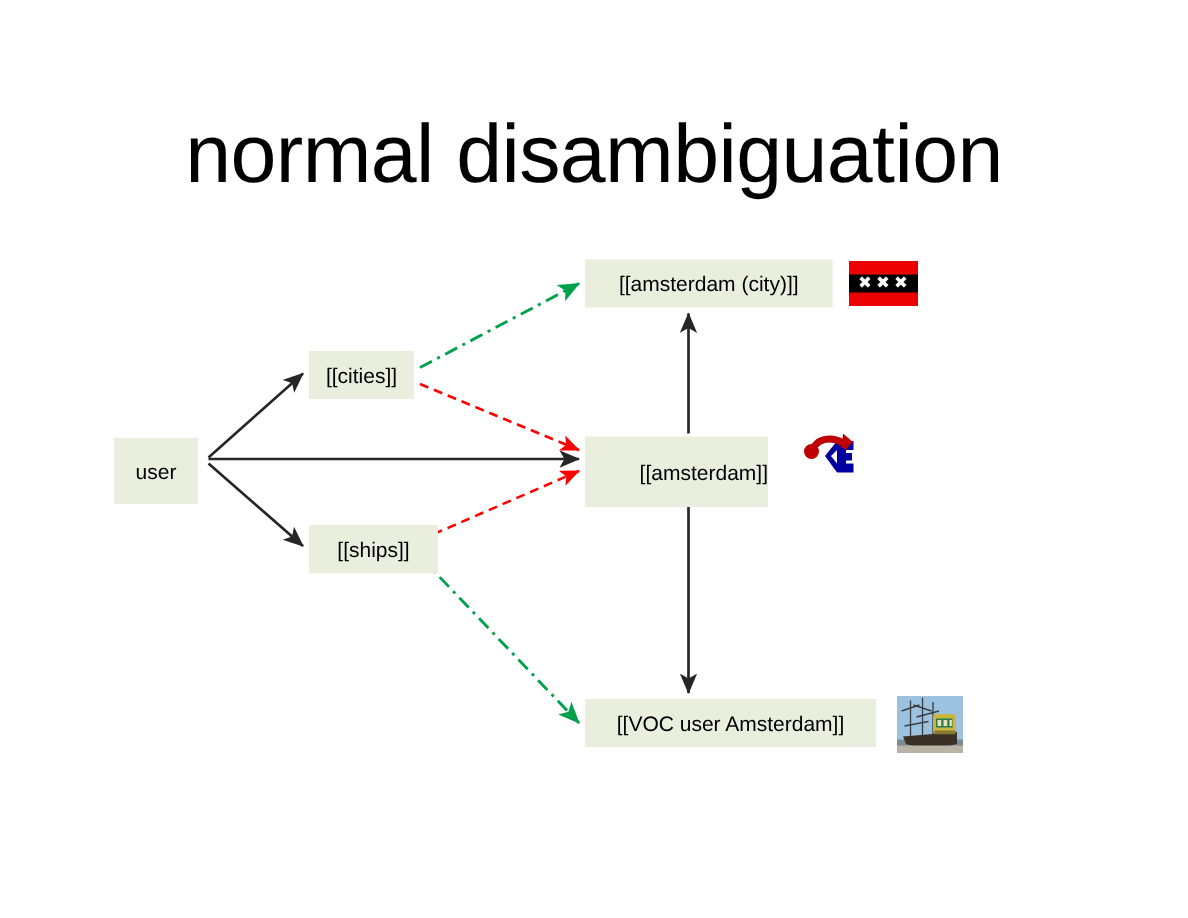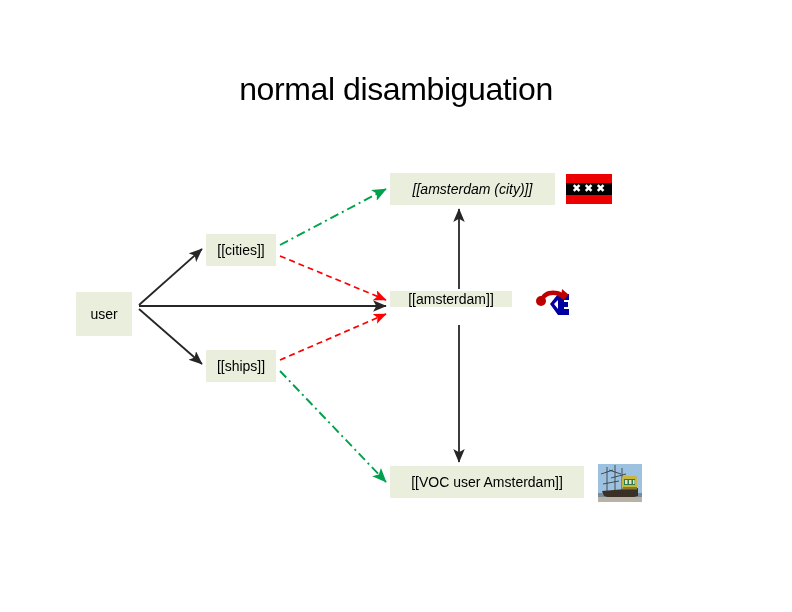--- a/index.html
+++ b/index.html
@@ -15,21 +15,21 @@
     background: #ffffff;
     overflow: hidden;
     font-family: "Liberation Sans", sans-serif;
   }
   #slide-title {
     position: absolute;
     left: 0;
     top: 72px;
     width: 792px;
     text-align: center;
-    font-size: 32px;
+    font-size: 55px;
     font-weight: 400;
     color: #000000;
     letter-spacing: -0.4px;
     line-height: 1.1;
     white-space: nowrap;
   }
   
   #edges {
     position: absolute;
     left: 0;
@@ -46,23 +46,23 @@
     font-size: 14px;
     line-height: 1;
     display: flex;
     align-items: center;
     justify-content: center;
     white-space: nowrap;
     box-sizing: border-box;
   }
   .node-user            { left: 76px;  top: 292px; width: 56px;  height: 44px; }
   .node-cities          { left: 206px; top: 234px; width: 70px;  height: 32px; text-align: center; }
-  .node-ships           { left: 206px; top: 350px; width: 70px;  height: 32px; }
-  .node-amsterdam       { left: 390px; top: 291px; width: 122px; height: 16px; }
-  .node-amsterdam-city  { left: 390px; top: 173px; width: 165px; height: 32px; font-style: italic; }
+  .node-ships           { left: 206px; top: 350px; width: 86px;  height: 32px; }
+  .node-amsterdam       { left: 390px; top: 291px; width: 122px; height: 47px; justify-content: flex-end; }
+  .node-amsterdam-city  { left: 390px; top: 173px; width: 165px; height: 32px; }
   .node-voc-ship        { left: 390px; top: 466px; width: 194px; height: 32px; }
 
   
   .thumb { position: absolute; }
 
   
   .flag-amsterdam {
     left: 566px; top: 174px; width: 46px; height: 30px;
     background: #ec0000;
     overflow: hidden;

